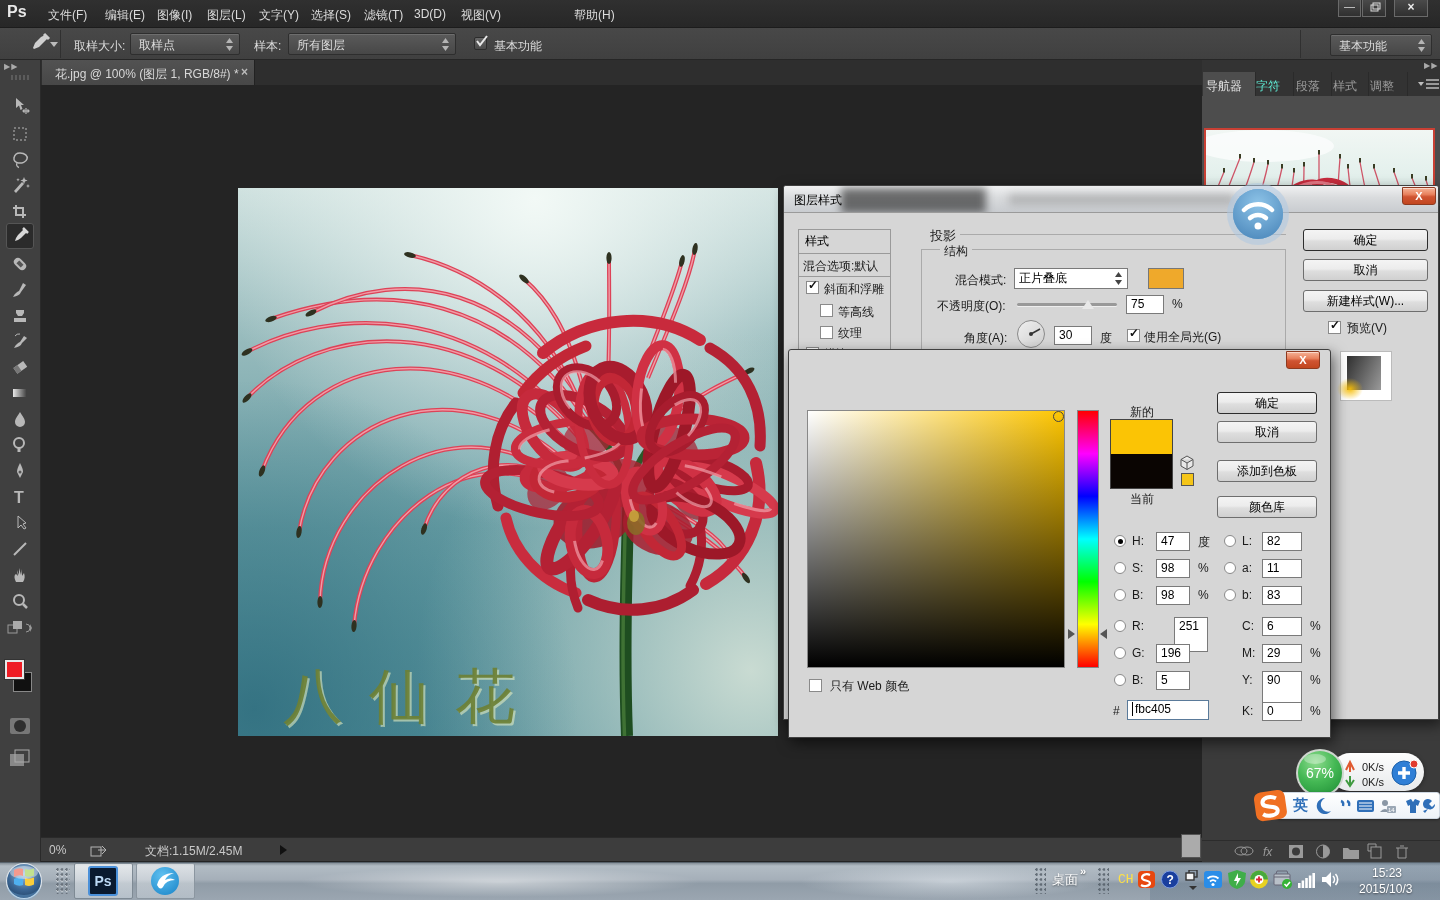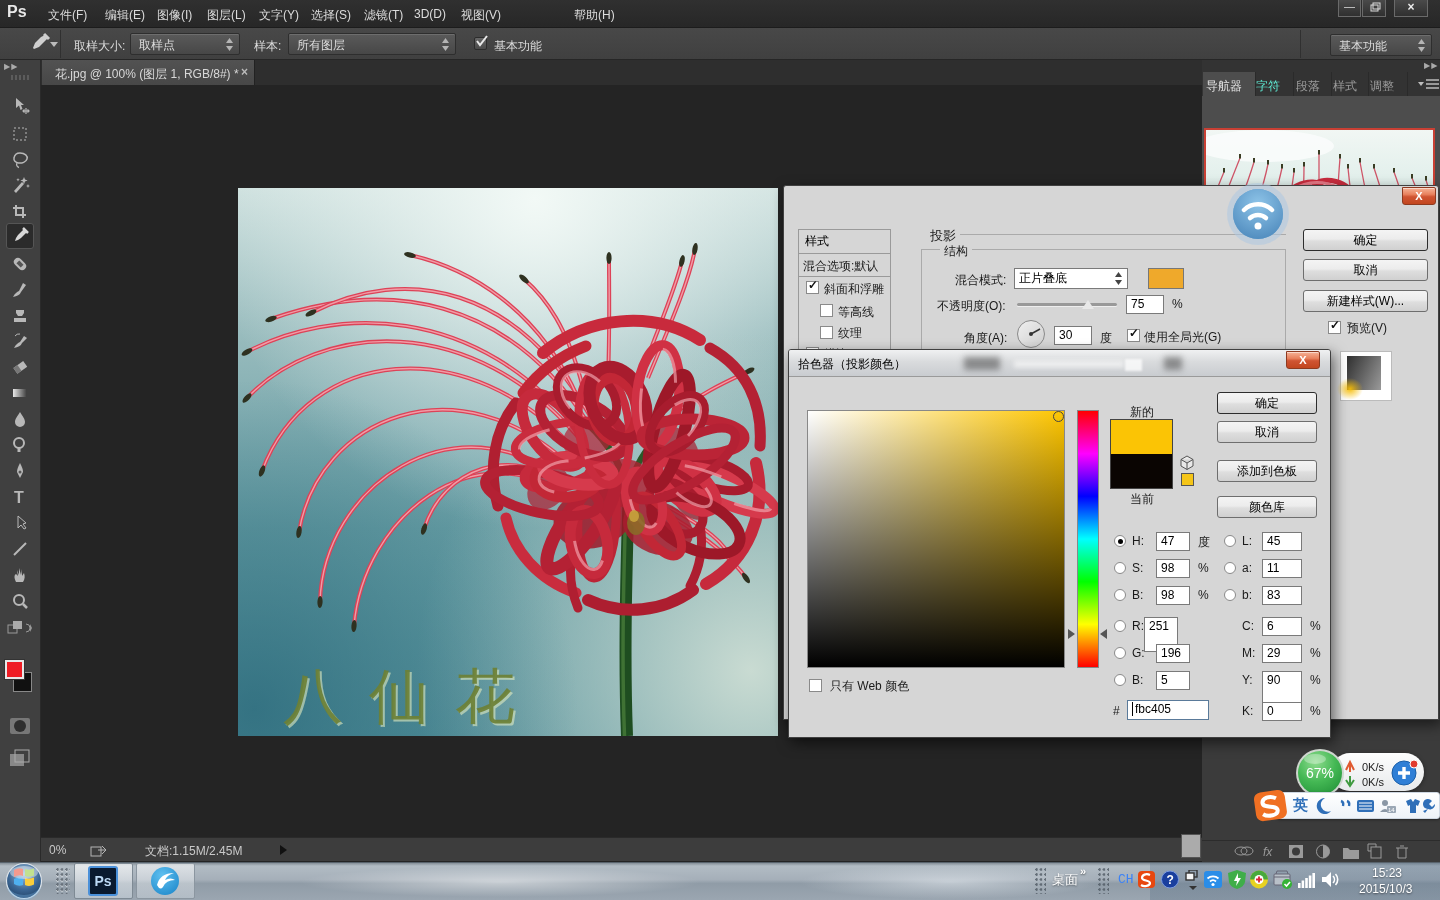--- a/index.html
+++ b/index.html
@@ -407,20 +407,25 @@
       <rect x="56" y="2" width="14" height="13" fill="#9a9a9a"></rect>
       <circle cx="63" cy="8.5" r="4" fill="#3b3b3b"></circle>
       <circle cx="90" cy="8.5" r="6.5" fill="none" stroke="#9a9a9a"></circle>
       <path d="M90 2 a6.5 6.5 0 0 1 0 13 Z" fill="#9a9a9a"></path>
       <path d="M110 5 l5 0 2 2 9 0 0 9 -16 0 Z" fill="#9a9a9a"></path>
       <rect x="138" y="4" width="10" height="11" fill="none" stroke="#9a9a9a"></rect>
       <path d="M138 8 h-3 v-7 h8 v3" fill="none" stroke="#9a9a9a"></path>
       <path d="M163 5 h12 M165 5 v10 h8 v-10 M167 3 h4" stroke="#9a9a9a" fill="none"></path>
     </svg>
 <div class="dlg" style="left:783px;top:185px;width:656px;height:535px;">
+<div class="tbar">
+        <span style="position:absolute;left:10px;top:6px;font-size:12px;color:#000;">图层样式</span>
+        <div class="abs" style="left:57px;top:2px;width:145px;height:25px;background:rgba(30,30,30,.6);filter:blur(4px);"></div>
+        <div class="abs" style="left:225px;top:8px;width:225px;height:11px;background:rgba(135,135,135,.45);filter:blur(4px);"></div>
+      </div>
 <div class="xbtn" style="right:2px;top:1px;">X</div>
 <div class="abs" style="left:14px;top:43px;width:93px;height:485px;border:1px solid #9a9a9a;background:#d6d6d6;"></div>
 <div class="glbl" style="left:21px;top:47px;color:#000;">样式</div>
 <div class="abs" style="left:14px;top:67px;width:93px;height:1px;background:#9a9a9a;"></div>
 <div class="glbl" style="left:19px;top:72px;">混合选项:默认</div>
 <div class="abs" style="left:14px;top:90px;width:93px;height:1px;background:#9a9a9a;"></div>
 <div class="cb" style="left:22px;top:95px;"></div>
       <div class="ck" style="left:24px;top:92px;">✓</div>
 <div class="glbl" style="left:40px;top:95px;">斜面和浮雕</div>
 <div class="cb" style="left:36px;top:118px;"></div>
@@ -461,27 +466,20 @@
 <div class="btn7" style="left:519px;top:104px;width:125px;height:22px;line-height:21px;">新建样式(W)...</div>
 <div class="cb" style="left:544px;top:135px;"></div>
       <div class="ck" style="left:546px;top:132px;">✓</div>
 <div class="glbl" style="left:563px;top:134px;">预览(V)</div>
 <div class="abs" style="left:556px;top:165px;width:52px;height:50px;background:#fff;border:1px solid #bbb;">
         <div class="abs" style="left:6px;top:4px;width:34px;height:34px;background:linear-gradient(115deg,#2f2f2f,#9a9a9a);"></div>
         <div class="abs" style="left:-4px;top:26px;width:26px;height:22px;background:radial-gradient(closest-side,rgba(246,188,5,.95),rgba(246,188,5,0));"></div>
       </div>
 </div>
 <div class="dlg" style="left:788px;top:349px;width:543px;height:389px;">
-<div class="tbar">
-        <span style="position:absolute;left:9px;top:6px;font-size:12px;color:#000;">拾色器（投影颜色）</span>
-        <div class="abs" style="left:175px;top:7px;width:36px;height:13px;background:rgba(60,60,60,.5);filter:blur(3px);"></div>
-        <div class="abs" style="left:225px;top:10px;width:110px;height:8px;background:rgba(250,250,250,.6);filter:blur(2px);"></div>
-        <div class="abs" style="left:336px;top:9px;width:17px;height:12px;background:rgba(255,255,255,.75);filter:blur(1px);"></div>
-        <div class="abs" style="left:375px;top:7px;width:18px;height:13px;background:rgba(60,60,60,.5);filter:blur(3px);"></div>
-      </div>
 <div class="xbtn" style="right:10px;top:1px;">X</div>
 <div class="abs" style="left:18px;top:60px;width:258px;height:258px;border:1px solid #888;background:linear-gradient(to top,#000,rgba(0,0,0,0)),linear-gradient(to right,#fff,#fdc500);"></div>
 <div class="abs" style="left:264px;top:61px;width:11px;height:11px;border:1.5px solid #444;border-radius:50%;"></div>
 <div class="abs" style="left:288px;top:60px;width:22px;height:258px;border:1px solid #888;background:linear-gradient(#f00,#f0f 16.7%,#00f 33.3%,#0ff 50%,#0f0 66.7%,#ff0 83.3%,#f00);"></div>
 <div class="abs" style="left:279px;top:279px;width:0;height:0;border-top:5px solid transparent;border-bottom:5px solid transparent;border-left:7px solid #555;"></div>
 <div class="abs" style="left:311px;top:279px;width:0;height:0;border-top:5px solid transparent;border-bottom:5px solid transparent;border-right:7px solid #555;"></div>
 <div class="glbl" style="left:341px;top:54px;">新的</div>
 <div class="abs" style="left:321px;top:69px;width:63px;height:70px;border:1px solid #444;">
         <div class="abs" style="left:0;top:0;width:61px;height:34px;background:#fbc405;"></div>
         <div class="abs" style="left:0;top:34px;width:61px;height:34px;background:#0a0502;"></div>
@@ -503,30 +501,30 @@
 <div class="rad" style="left:325px;top:212px;"></div>
 <div class="glbl" style="left:343px;top:211px;">S:</div>
 <div class="fld" style="left:367px;top:209px;width:34px;height:19px;">98</div>
 <div class="glbl" style="left:409px;top:211px;">%</div>
 <div class="rad" style="left:325px;top:239px;"></div>
 <div class="glbl" style="left:343px;top:238px;">B:</div>
 <div class="fld" style="left:367px;top:236px;width:34px;height:19px;">98</div>
 <div class="glbl" style="left:409px;top:238px;">%</div>
 <div class="rad" style="left:325px;top:270px;"></div>
 <div class="glbl" style="left:343px;top:269px;">R:</div>
-<div class="fld" style="left:355px;top:267px;width:34px;height:35px;">251</div>
+<div class="fld" style="left:385px;top:267px;width:34px;height:35px;">251</div>
 <div class="rad" style="left:325px;top:297px;"></div>
 <div class="glbl" style="left:343px;top:296px;">G:</div>
 <div class="fld" style="left:367px;top:294px;width:34px;height:19px;">196</div>
 <div class="rad" style="left:325px;top:324px;"></div>
 <div class="glbl" style="left:343px;top:323px;">B:</div>
 <div class="fld" style="left:367px;top:321px;width:34px;height:19px;">5</div>
 <div class="rad" style="left:435px;top:185px;"></div>
 <div class="glbl" style="left:453px;top:184px;">L:</div>
-<div class="fld" style="left:473px;top:182px;width:40px;height:19px;">45</div>
+<div class="fld" style="left:473px;top:182px;width:40px;height:19px;">82</div>
 <div class="rad" style="left:435px;top:212px;"></div>
 <div class="glbl" style="left:453px;top:211px;">a:</div>
 <div class="fld" style="left:473px;top:209px;width:40px;height:19px;">11</div>
 <div class="rad" style="left:435px;top:239px;"></div>
 <div class="glbl" style="left:453px;top:238px;">b:</div>
 <div class="fld" style="left:473px;top:236px;width:40px;height:19px;">83</div>
 <div class="glbl" style="left:453px;top:269px;">C:</div>
 <div class="fld" style="left:473px;top:267px;width:40px;height:19px;">6</div>
 <div class="glbl" style="left:521px;top:269px;">%</div>
 <div class="glbl" style="left:453px;top:296px;">M:</div>
@@ -632,21 +630,21 @@
         <stop offset="0" stop-color="#5fc0f0"></stop>
         <stop offset="1" stop-color="#1a84c8"></stop>
       </radialGradient>
 <circle cx="15" cy="15" r="14" fill="url(#brw)"></circle>
 <path d="M7 19 Q10 7 24 7 Q17 9 15 14 Q21 11 25 14 Q16 14 13 21 Q10 25 7 19 Z" fill="#fff"></path>
     </svg>
 <div class="abs" style="left:1035px;top:868px;width:11px;height:26px;background-image:radial-gradient(circle at 1.5px 1.5px,rgba(80,90,100,.8) 1.1px,transparent 1.5px);background-size:4.5px 5px;"></div>
 <div class="abs" style="left:1052px;top:871px;color:#fff;font-size:13px;text-shadow:0 1px 2px rgba(0,0,0,.5);">桌面</div>
 <div class="abs" style="left:1080px;top:865px;color:#fff;font-size:11px;font-weight:bold;text-shadow:0 1px 2px rgba(0,0,0,.5);">»</div>
 <div class="abs" style="left:1098px;top:868px;width:11px;height:26px;background-image:radial-gradient(circle at 1.5px 1.5px,rgba(80,90,100,.8) 1.1px,transparent 1.5px);background-size:4.5px 5px;"></div>
-<div class="abs" style="left:1118px;top:872px;color:#3b82f6;font-size:13px;font-family:'Liberation Mono',monospace;">CH</div>
+<div class="abs" style="left:1118px;top:872px;color:#fde047;font-size:13px;font-family:'Liberation Mono',monospace;">CH</div>
 <svg class="abs" style="left:1138px;top:870px;" width="300" height="22">
 <rect x="0" y="1" width="17" height="17" rx="4" fill="#e8470f"></rect>
       <path d="M12 5 C8 3,4 5,4 8 C4 11,12 10,12 13 C12 16,6 17,3 15" stroke="#fff" stroke-width="2.2" fill="none"></path>
 <circle cx="32" cy="9.5" r="8.5" fill="#1a3f9e"></circle>
       <circle cx="32" cy="9.5" r="8.5" fill="none" stroke="#7a9ae0"></circle>
       <text x="28.5" y="14" font-size="12" font-weight="bold" fill="#fff">?</text>
 <g transform="translate(48 0)">
         <rect x="3" y="0" width="8" height="7" fill="none" stroke="#333" stroke-width="1.4"></rect>
         <rect x="0" y="3" width="8" height="7" fill="#f5f5f5" stroke="#333" stroke-width="1.4"></rect>
         <path d="M3 16 l4 4 4 -4 Z" fill="#333"></path>

